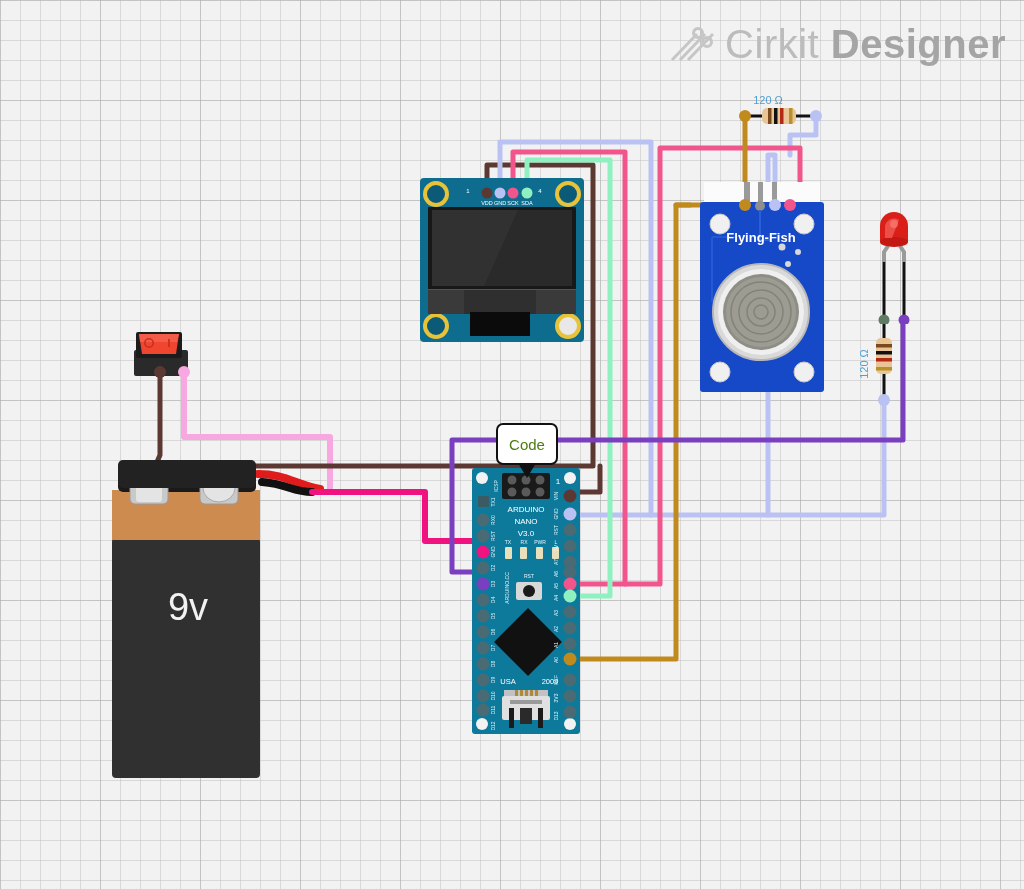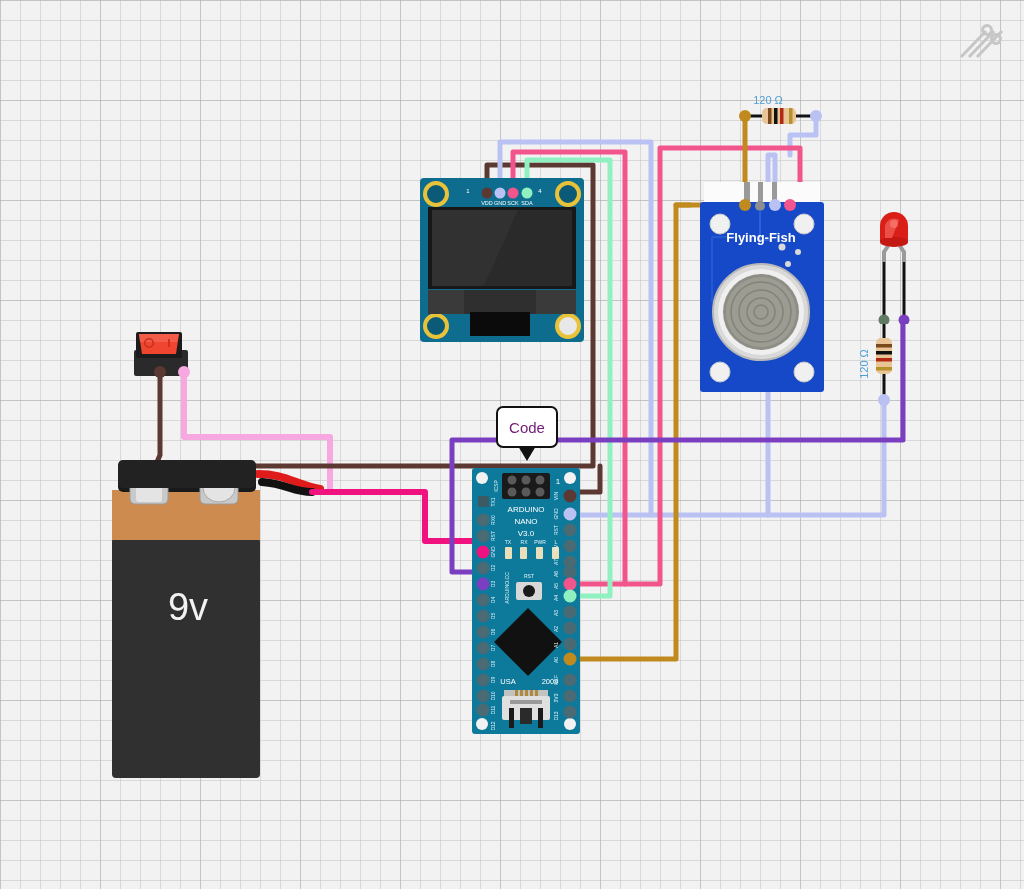--- a/index.html
+++ b/index.html
@@ -30,25 +30,25 @@
     user-select:none;
   }
   #watermark .wm-text{
     font-size:40px;letter-spacing:.5px;color:#b9b9b9;
   }
   #watermark .wm-text b{color:#a5a5a5;font-weight:bold;}
   #watermark .wm-text span.light{font-weight:normal;color:#bcbcbc;}
 
   
   #code-callout{
-    left:496px;top:406px;
+    left:496px;top:423px;
     width:58px;height:38px;
     background:#ffffff;border:2px solid #111;border-radius:7px;
     display:flex;align-items:center;justify-content:center;
-    font-size:15px;color:#701a75;
+    font-size:15px;color:#4d7c0f;
     z-index:60;
   }
   #code-callout .tail{
     position:absolute;left:50%;margin-left:-9px;bottom:-15px;
     width:0;height:0;border-left:9px solid transparent;
     border-right:9px solid transparent;border-top:15px solid #111;
   }
 
   
   .pin-label{font-size:5px;fill:#dff3fb;font-family:"Liberation Sans",sans-serif;}
@@ -66,20 +66,24 @@
   <div id="watermark">
     <svg width="48" height="40" viewBox="0 0 48 40">
       <g stroke="#c6c6c6" stroke-width="3" fill="none">
         <line x1="3" y1="35" x2="28" y2="9"></line>
         <line x1="11" y1="35" x2="36" y2="9"></line>
         <line x1="19" y1="35" x2="44" y2="9"></line>
       </g>
       <circle cx="29" cy="8" r="4.5" fill="none" stroke="#c6c6c6" stroke-width="3"></circle>
       <circle cx="38" cy="17" r="4.5" fill="none" stroke="#c6c6c6" stroke-width="3"></circle>
     </svg>
+    <div class="wm-text">
+      <span class="light">Cirkit</span>
+      <b>Designer</b>
+    </div>
   </div>
 
   <svg class="abs" style="left:0;top:0;" width="1024" height="889">
     <g fill="none" stroke-linecap="round" stroke-linejoin="round" stroke-width="5">
 
       <path stroke="#5c3833" d="M160,372 L160,455 L157,462 L157,466"></path>
       <path stroke="#e01b1b" stroke-width="8" d="M258,474 C285,474 295,484 320,489"></path>
       <path stroke="#111111" stroke-width="8" d="M262,482 C288,484 292,492 312,492"></path>
 
       <path stroke="#f8a8e0" stroke-width="6" d="M184,372 L184,437 L330,437 L330,489"></path>

